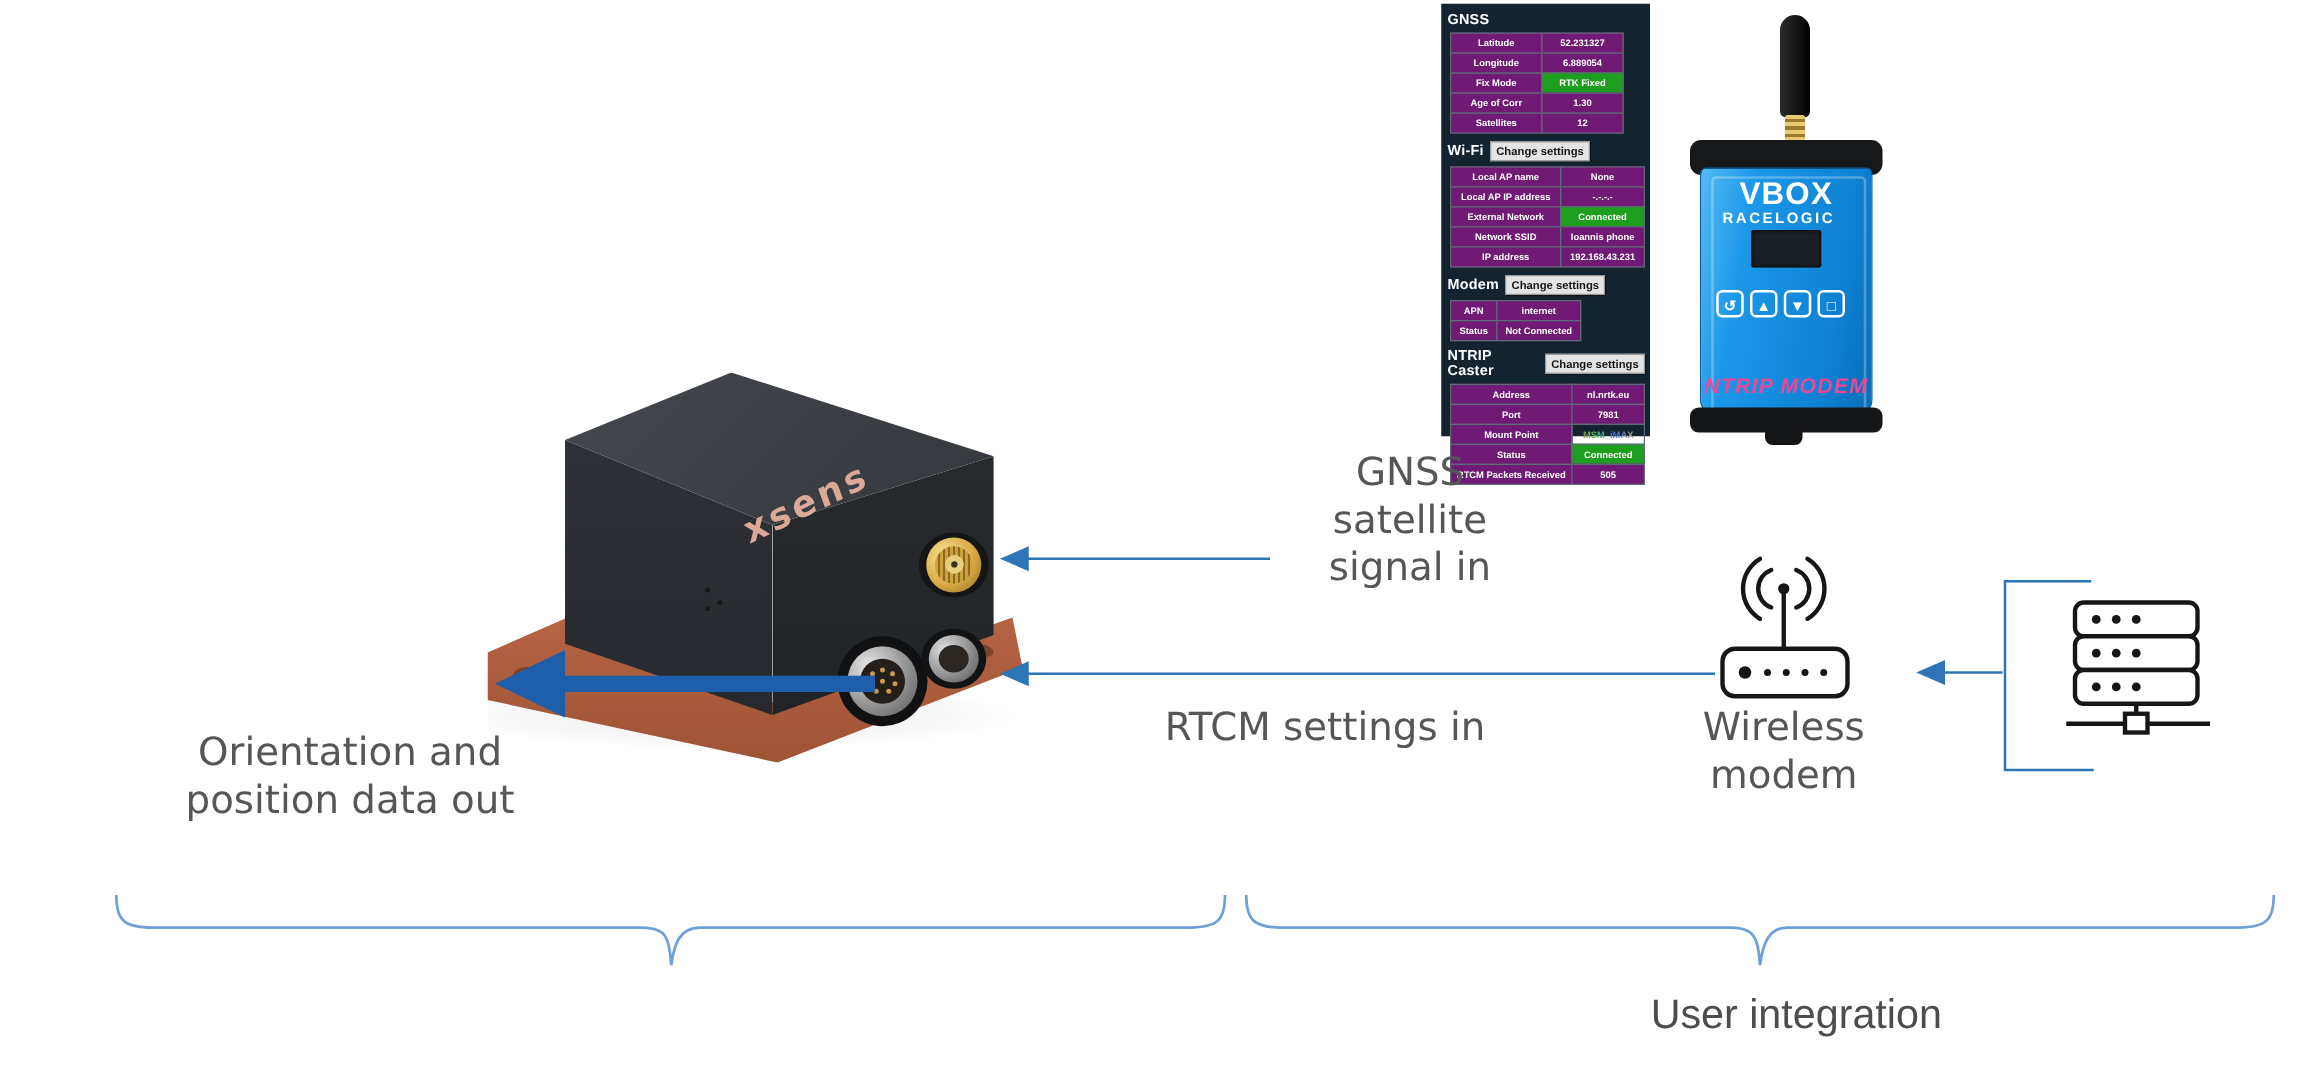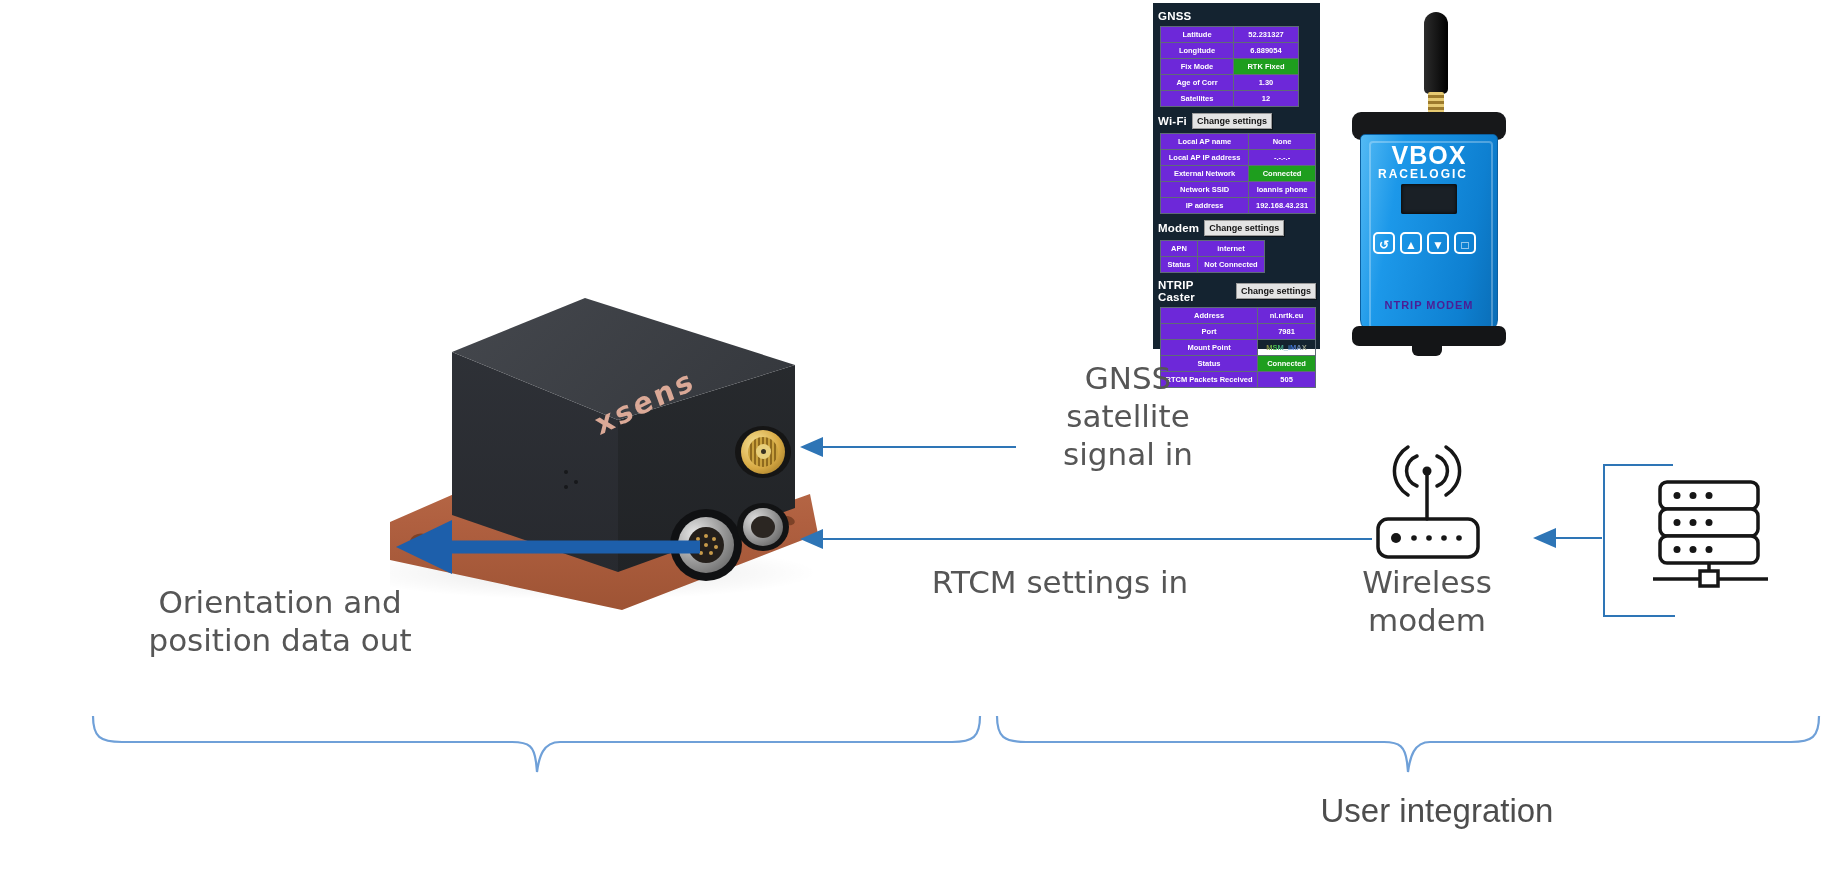--- a/index.html
+++ b/index.html
@@ -17,21 +17,21 @@
   .panel{position:absolute;left:1153px;top:3px;width:167px;height:346px;background:#142330;
          z-index:4;box-sizing:border-box;padding:5px 4px;color:#fff;}
   .sec-head{display:flex;align-items:center;gap:5px;margin:2px 0 4px 1px;}
   .sec-title{font-weight:bold;font-size:11.5px;color:#fff;letter-spacing:.2px;}
   .chg-btn{background:#e4e4e4;color:#151515;font-weight:bold;font-size:9px;
            padding:2px 4px;border:1px solid #9a9a9a;box-shadow:1px 1px 0 rgba(0,0,0,.45);
            white-space:nowrap;cursor:default;}
   .ptable{margin:0 0 6px 3px;}
   .prow{display:flex;}
   .prow + .prow{margin-top:-1px;}
-  .pl,.pv{background:#6d28d9;color:#fff;font-size:7.5px;font-weight:bold;text-align:center;
+  .pl,.pv{background:#701a75;color:#fff;font-size:7.5px;font-weight:bold;text-align:center;
           border:1px solid #5f6b77;padding:3px 1px;box-sizing:border-box;
           display:flex;align-items:center;justify-content:center;}
   .pv{margin-left:-1px;}
   .t-gnss .pl{width:74px;} .t-gnss .pv{width:66px;}
   .t-wifi .pl{width:92px;} .t-wifi .pv{width:70px;}
   .t-modem .pl{width:38px;} .t-modem .pv{width:68px;}
   .t-ntrip .pl{width:100px;} .t-ntrip .pv{width:60px;}
   .green{background:#1e9e1e !important;color:#fff;}
   .rainbow{background:linear-gradient(90deg,#e0503c,#49c94d 30%,#3b6fe0 60%,#e0c23c);
            -webkit-background-clip:text;background-clip:text;color:transparent;}
@@ -50,22 +50,22 @@
             border-radius:4px;}
   .vb-brand{left:1360px;top:141px;width:138px;text-align:center;color:#fff;font-weight:800;
             font-size:25px;letter-spacing:1px;font-family:"Liberation Sans",sans-serif;}
   .vb-sub{left:1360px;top:167px;width:126px;text-align:center;color:#fff;font-weight:700;
           font-size:12px;letter-spacing:2px;}
   .vb-screen{left:1401px;top:184px;width:56px;height:30px;background:#1a2026;border-radius:2px;
              box-shadow:inset 0 0 4px #000;}
   .vb-btnrow{left:1373px;top:232px;width:112px;display:flex;gap:5px;}
   .vb-btn{width:22px;height:22px;border:2.5px solid #fff;border-radius:5px;color:#fff;
           font-size:12px;line-height:22px;text-align:center;font-weight:bold;box-sizing:border-box;}
-  .vb-model{left:1360px;top:299px;width:138px;text-align:center;color:#4c1d95;font-weight:800;
-            font-size:11px;letter-spacing:1px;}
+  .vb-model{left:1360px;top:299px;width:138px;text-align:center;color:#ec4899;font-weight:800;
+            font-size:17px;letter-spacing:1px;font-style:italic;}
   .vb-botcap{left:1352px;top:326px;width:154px;height:20px;background:#141517;border-radius:7px;}
   .vb-stub{left:1412px;top:344px;width:30px;height:12px;background:#141517;border-radius:0 0 6px 6px;}
 
   
   .xsens{position:absolute;left:380px;top:290px;width:460px;height:320px;z-index:3;}
   .xsens > div{position:absolute;}
   .x-shadow{left:10px;top:255px;width:430px;height:55px;
             background:radial-gradient(ellipse at 45% 50%,rgba(0,0,0,.10),rgba(0,0,0,0) 70%);}
   .x-base{left:0;top:0;width:460px;height:330px;
           background:linear-gradient(180deg,#d18a61,#b06040 70%,#9c5233);

